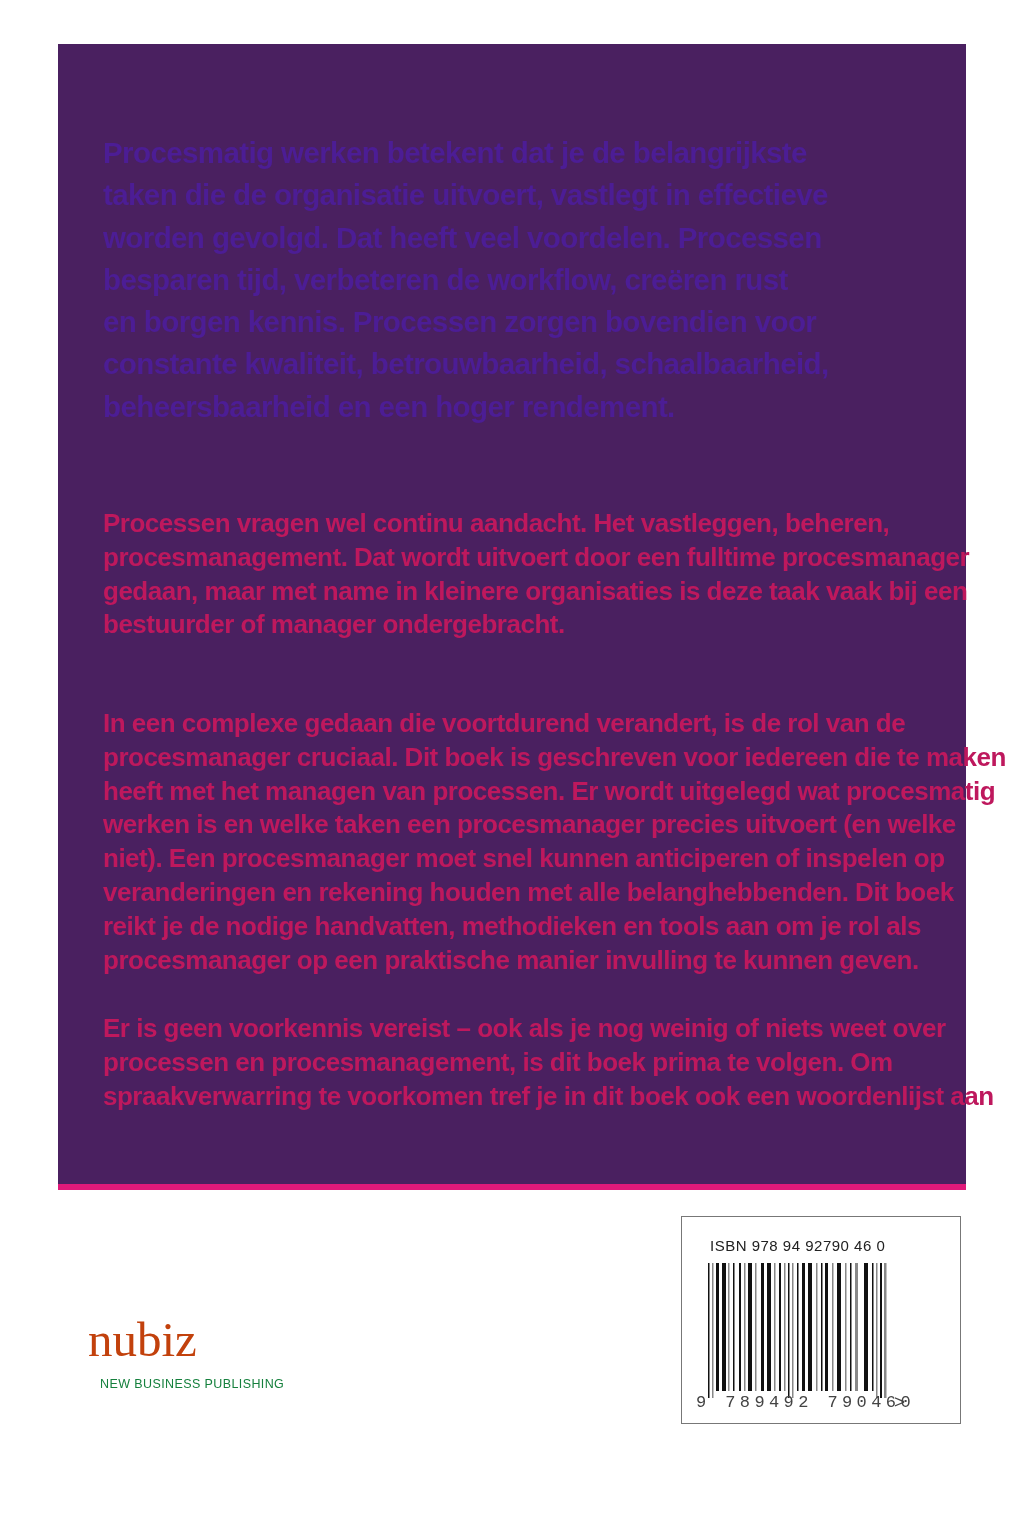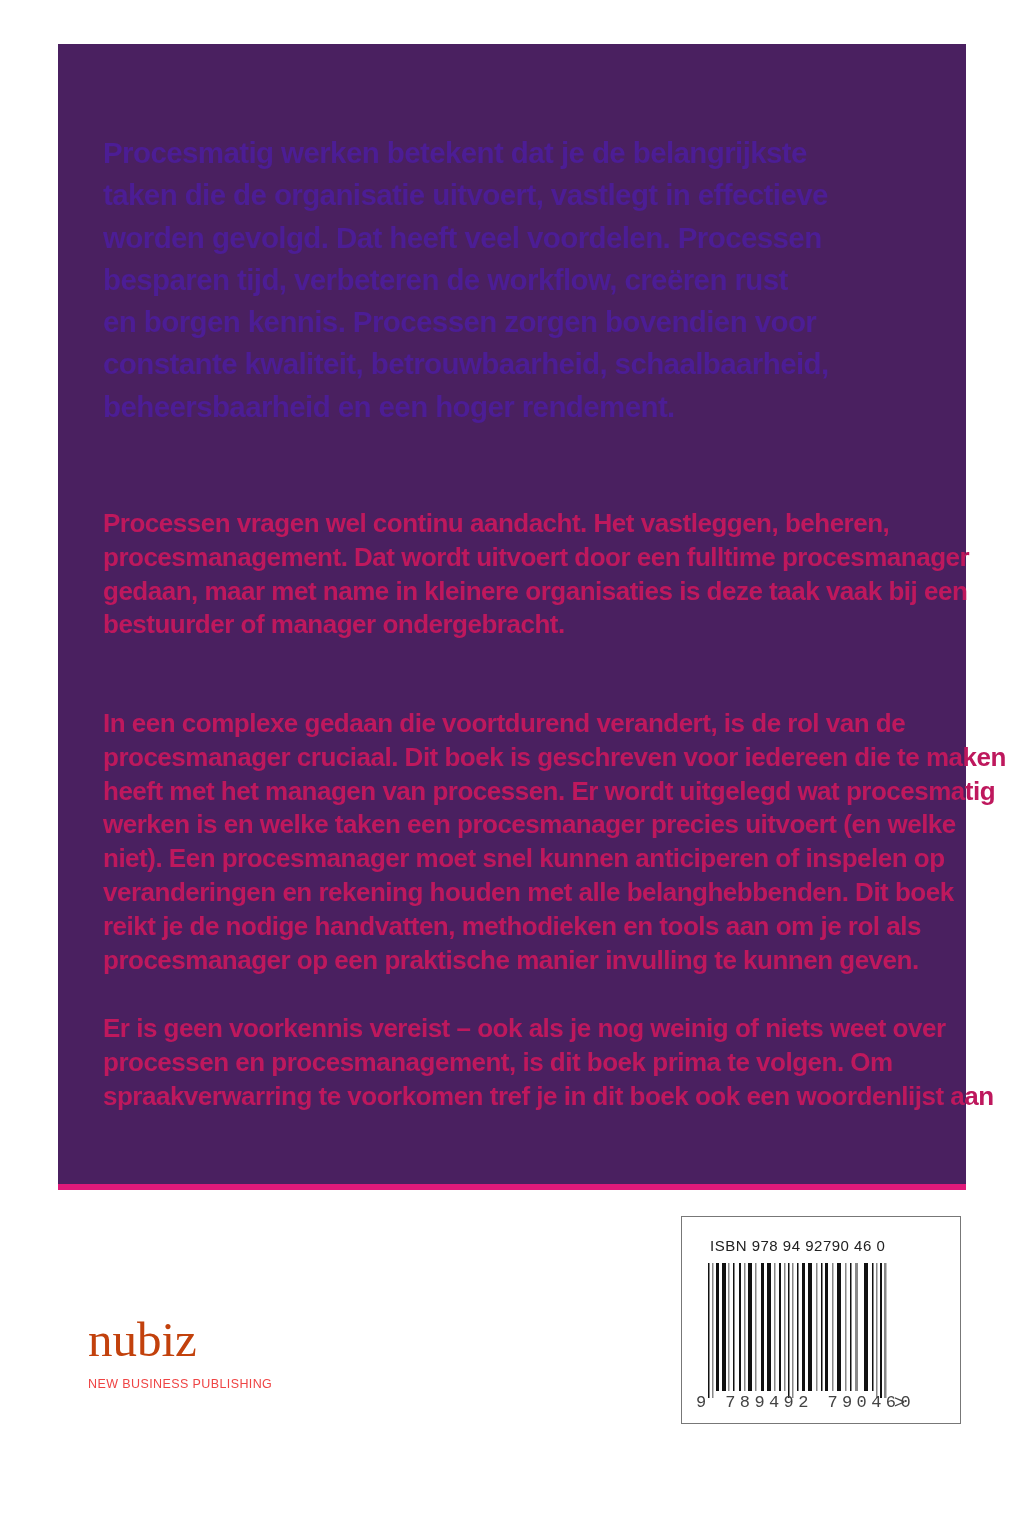--- a/index.html
+++ b/index.html
@@ -32,22 +32,22 @@
   #p3 { top: 1012px; }
 
   .logo {
     position: absolute; left: 88px; top: 1305px; width: 220px;
   }
   .logo-word {
     font-family: "Liberation Serif", "DejaVu Serif", serif; font-size: 49px; line-height: 70px;
     color: #c2410c; letter-spacing: 0px;
   }
   .logo-tag {
-    font-family: "Liberation Sans", sans-serif; font-size: 12.5px; color: #ef4444;
-    letter-spacing: 0.4px; margin-top: 2px; margin-left: 0;
+    font-family: "Liberation Sans", sans-serif; font-size: 12.5px; color: #15803d;
+    letter-spacing: 0.4px; margin-top: 2px; margin-left: 12px;
   }
 
   .barcode-box {
     position: absolute; left: 681px; top: 1216px; width: 280px; height: 208px;
     border: 1.5px solid #777; background: #fff; box-sizing: border-box;
   }
   .isbn-line {
     position: absolute; left: 28px; top: 20px; font-size: 15px; color: #222;
     letter-spacing: 0.5px; white-space: nowrap;
   }

